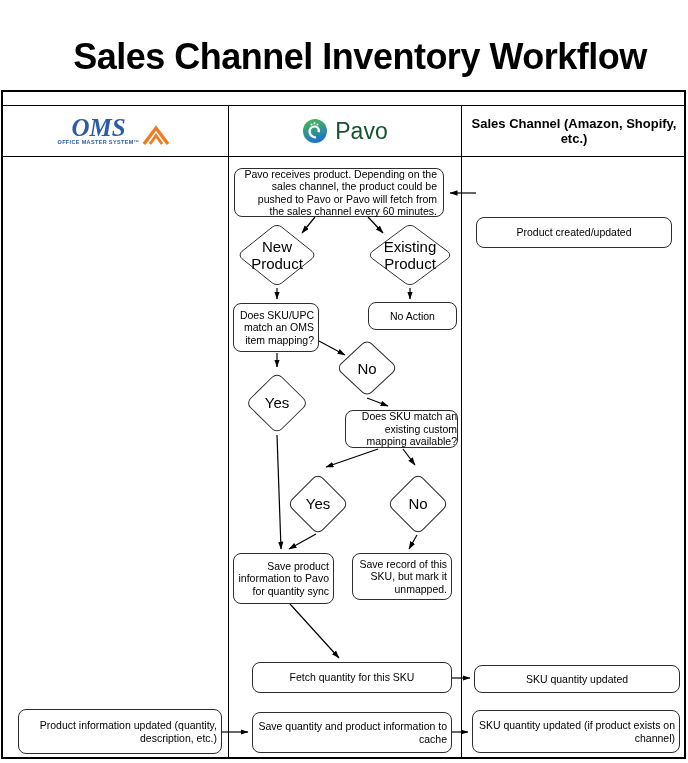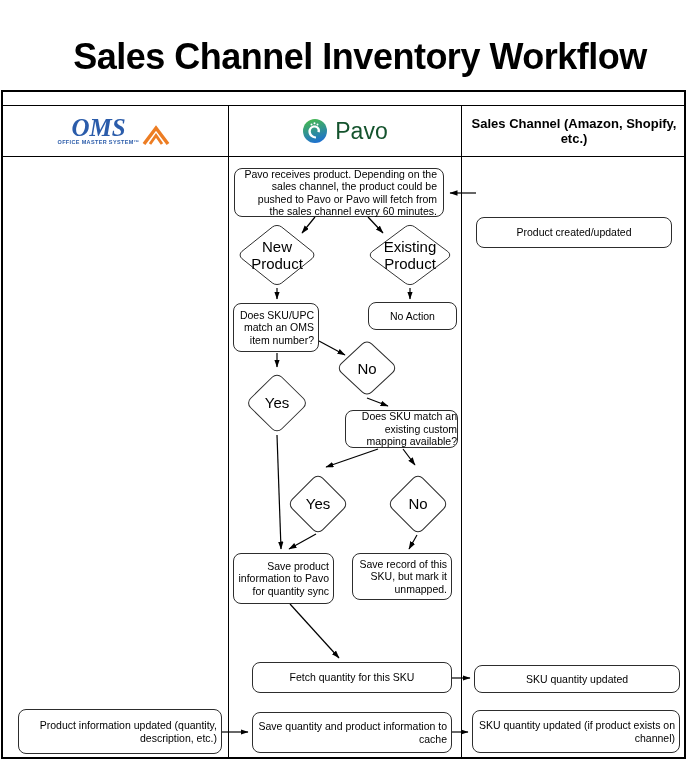--- a/index.html
+++ b/index.html
@@ -117,21 +117,21 @@
     <path d="M417,535 L409,549" marker-end="url(#arw)"></path>
     <path d="M290,604 L339,658" marker-end="url(#arw)"></path>
     <path d="M452,678 L470,678" marker-end="url(#arw)"></path>
     <path d="M222,732 L248,732" marker-end="url(#arw)"></path>
     <path d="M452,732 L468,732" marker-end="url(#arw)"></path>
   </g>
 </svg>
 
 <div class="node" style="left:234px; top:168px; width:210px; height:49px; padding:2px 6px;">Pavo receives product. Depending on the sales channel, the product could be pushed to Pavo or Pavo will fetch from the sales channel every 60 minutes.</div>
 <div class="node" style="left:476px; top:177px; width:196px; height:31px;margin-top:40px;">Product created/updated</div>
-<div class="node" style="left:233px; top:303px; width:86px; height:49px;">Does SKU/UPC match an OMS item number?</div>
+<div class="node" style="left:233px; top:303px; width:86px; height:49px;">Does SKU/UPC match an OMS item mapping?</div>
 <div class="node" style="left:368px; top:302px; width:89px; height:28px;">No Action</div>
 <div class="node" style="left:345px; top:410px; width:113px; height:38px; padding:1px 0;">Does SKU match an existing custom mapping available?</div>
 <div class="node" style="left:233px; top:553px; width:101px; height:51px;">Save product information to Pavo for quantity sync</div>
 <div class="node" style="left:352px; top:553px; width:100px; height:47px;">Save record of this SKU, but mark it unmapped.</div>
 <div class="node" style="left:252px; top:662px; width:200px; height:31px;">Fetch quantity for this SKU</div>
 <div class="node" style="left:474px; top:665px; width:206px; height:28px;">SKU quantity updated</div>
 <div class="node" style="left:18px; top:709px; width:204px; height:45px;">Product information updated (quantity, description, etc.)</div>
 <div class="node" style="left:252px; top:712px; width:200px; height:41px;">Save quantity and product information to cache</div>
 <div class="node" style="left:472px; top:710px; width:208px; height:43px;">SKU quantity updated (if product exists on channel)</div>
 

